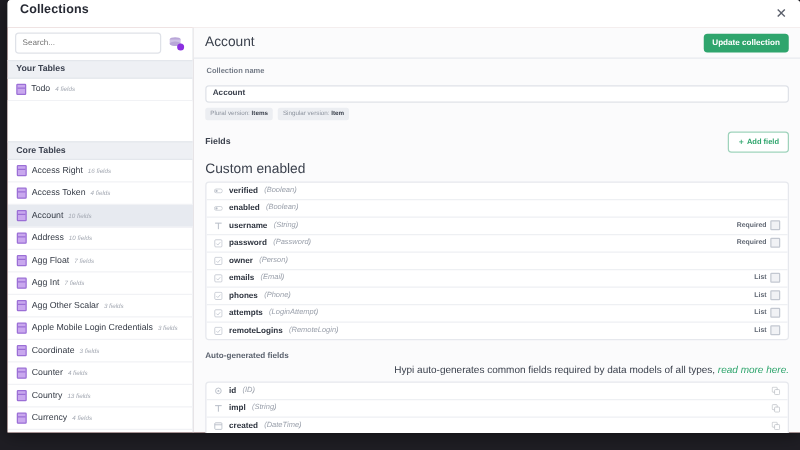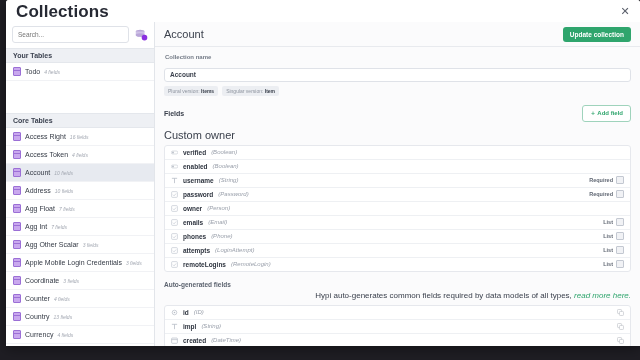--- a/index.html
+++ b/index.html
@@ -28,21 +28,21 @@
   }
   .modal-top {
     height: 22px;
     position: relative;
     flex: 0 0 auto;
     background: #ffffff;
   }
   .modal-title {
     position: absolute;
     left: 10px; top: 2px;
-    font-size: 17px;
+    font-size: 10px;
     font-weight: bold;
     color: #262933;
     letter-spacing: .1px;
   }
   .close-btn {
     position: absolute;
     right: 8px; top: 4px;
     width: 14px; height: 14px;
     color: #5a5f6b;
     font-size: 11px;
@@ -408,21 +408,21 @@
                 <span>Singular version:</span>
                 <b>Item</b>
               </div>
             </div>
 
             <div class="sec-row">
               <div class="sec-title">Fields</div>
               <button class="btn-outline">＋  Add field</button>
             </div>
 
-            <div class="big-title">Custom owner</div>
+            <div class="big-title">Custom enabled</div>
 
             <div class="card">
               <div class="f-row">
                 <span class="f-ico">
                   <svg viewBox="0 0 14 8" width="7" height="7">
                       <rect x="0.5" y="1" width="13" height="6" rx="3" fill="none" stroke="#b6bcc6"></rect>
                       <circle cx="4" cy="4" r="1.8" fill="#b6bcc6"></circle>
                     </svg>
                 </span>
                 <span class="f-name">verified</span>

